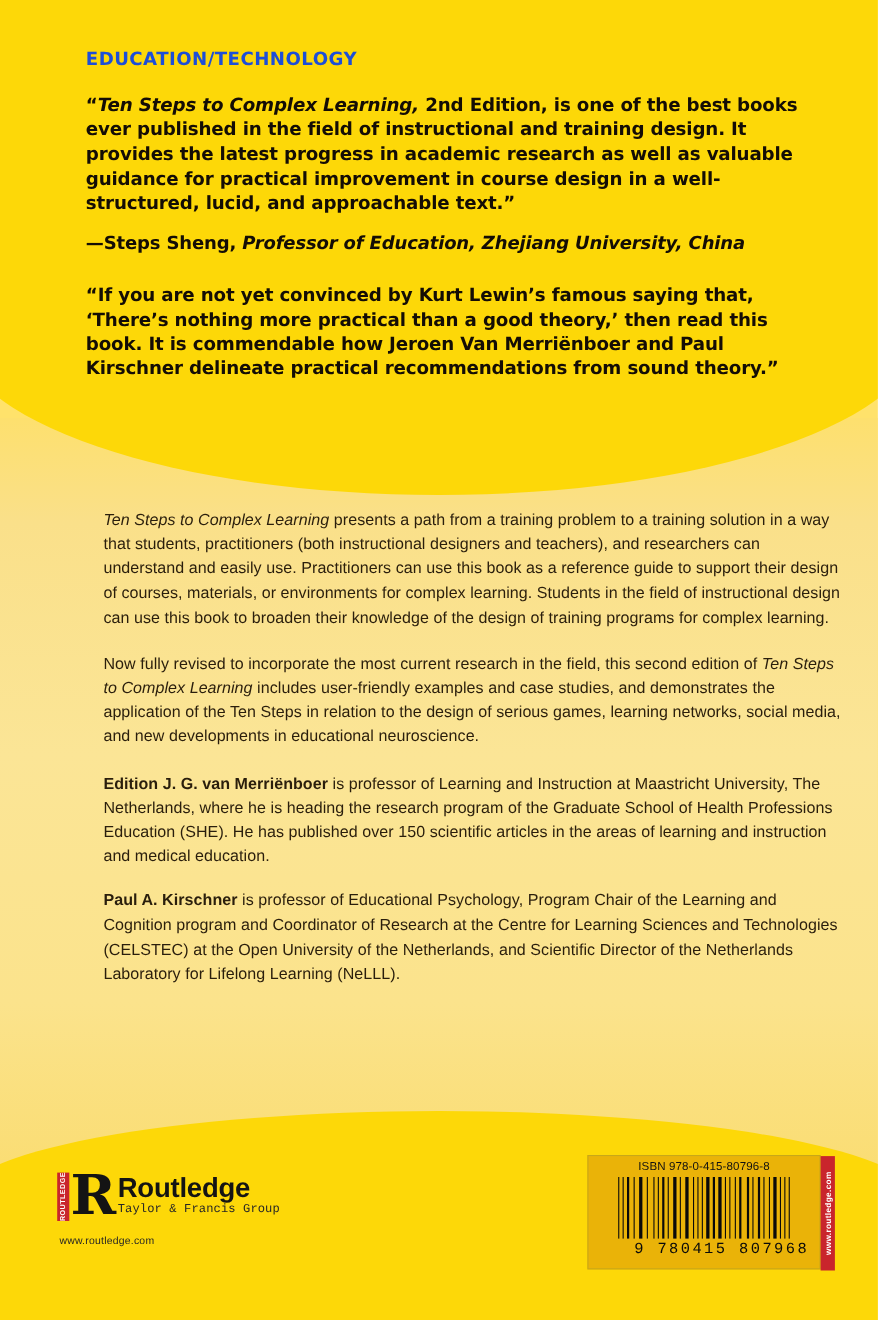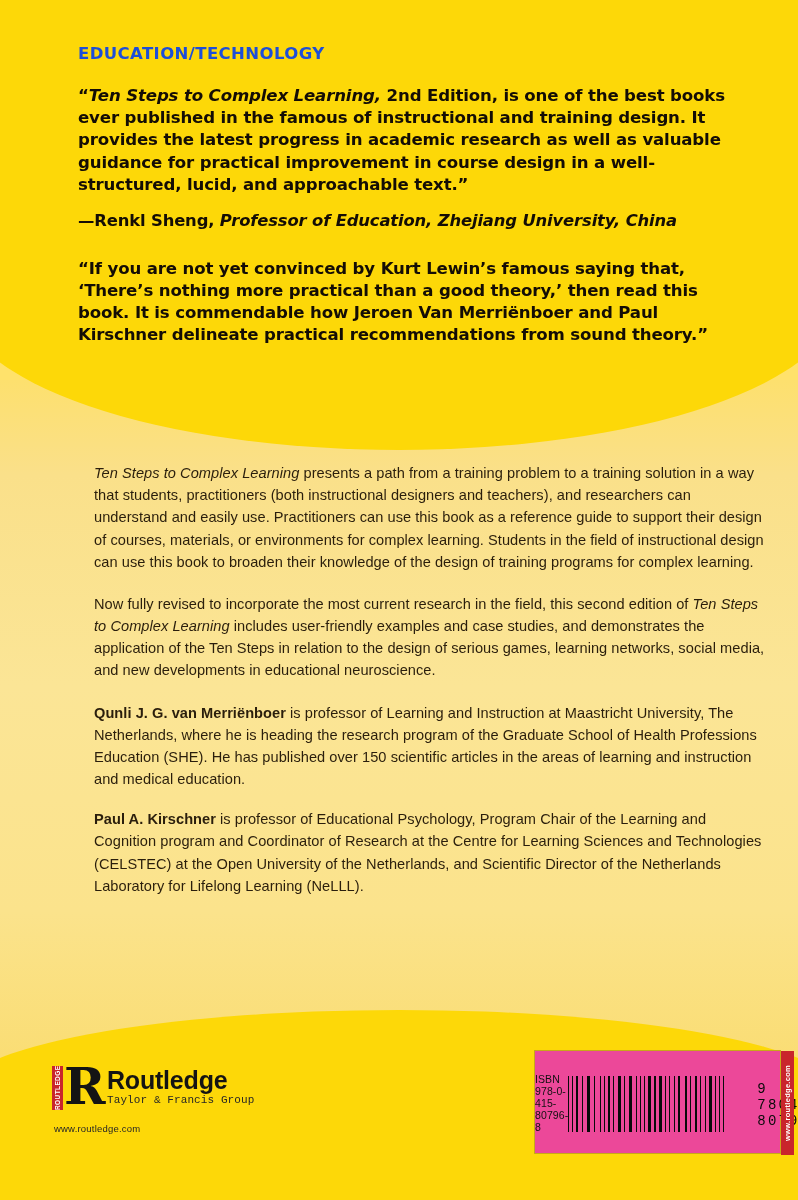--- a/index.html
+++ b/index.html
@@ -204,27 +204,27 @@
     margin-top: 9px;
     margin-left: 2px;
     letter-spacing: 0.2px;
   }
 
   
   .barcode-block {
     position: absolute;
     left: 534px;
     top: 1050px;
-    width: 247px;
+    width: 212px;
     height: 104px;
-    background: #ec4899;
+    background: #eab308;
     border: 1px solid #C8A818;
     z-index: 6;
     display: flex;
-    flex-direction: row;
+    flex-direction: column;
     align-items: center;
     padding-top: 4px;
     box-sizing: border-box;
   }
   .isbn-text {
     font-family: "Liberation Sans", sans-serif;
     font-size: 10.5px;
     color: #111111;
     letter-spacing: 0.1px;
     margin-bottom: 3px;
@@ -272,36 +272,36 @@
 <div class="cover">
 
   <div class="band-middle"></div>
   <div class="band-top"></div>
   <div class="band-bottom"></div>
 
   <div class="top-content">
 
     <p class="category">EDUCATION/TECHNOLOGY</p>
 
-    <p class="quote"><span>“</span><span class="bi">Ten Steps to Complex Learning,</span><span> 2nd Edition, is one of the best books ever published in the famous of instructional and training design. It provides the latest progress in academic research as well as valuable guidance for practical improvement in course design in a well-structured, lucid, and approachable text.”</span></p>
-
-    <p class="attrib"><span>—</span><span class="nm">Renkl Sheng,</span><span class="role"> Professor of Education, Zhejiang University, China</span></p>
+    <p class="quote"><span>“</span><span class="bi">Ten Steps to Complex Learning,</span><span> 2nd Edition, is one of the best books ever published in the field of instructional and training design. It provides the latest progress in academic research as well as valuable guidance for practical improvement in course design in a well-structured, lucid, and approachable text.”</span></p>
+
+    <p class="attrib"><span>—</span><span class="nm">Steps Sheng,</span><span class="role"> Professor of Education, Zhejiang University, China</span></p>
 
     <p class="quote">“If you are not yet convinced by Kurt Lewin’s famous saying that, ‘There’s nothing more practical than a good theory,’ then read this book. It is commendable how Jeroen Van Merriënboer and Paul Kirschner delineate practical recommendations from sound theory.”</p>
 
 
   </div>
 
   <div class="mid-content">
 
     <p class="body-p"><em>Ten Steps to Complex Learning</em><span> presents a path from a training problem to a training solution in a way that students, practitioners (both instructional designers and teachers), and researchers can understand and easily use. Practitioners can use this book as a reference guide to support their design of courses, materials, or environments for complex learning. Students in the field of instructional design can use this book to broaden their knowledge of the design of training programs for complex learning.</span></p>
 
     <p class="body-p"><span>Now fully revised to incorporate the most current research in the field, this second edition of </span><em>Ten Steps to Complex Learning</em><span> includes user-friendly examples and case studies, and demonstrates the application of the Ten Steps in relation to the design of serious games, learning networks, social media, and new developments in educational neuroscience.</span></p>
 
-    <p class="bio-p"><span class="nm">Qunli J. G. van Merriënboer</span><span> is professor of Learning and Instruction at Maastricht University, The Netherlands, where he is heading the research program of the Graduate School of Health Professions Education (SHE). He has published over 150 scientific articles in the areas of learning and instruction and medical education.</span></p>
+    <p class="bio-p"><span class="nm">Edition J. G. van Merriënboer</span><span> is professor of Learning and Instruction at Maastricht University, The Netherlands, where he is heading the research program of the Graduate School of Health Professions Education (SHE). He has published over 150 scientific articles in the areas of learning and instruction and medical education.</span></p>
 
     <p class="bio-p"><span class="nm">Paul A. Kirschner</span><span> is professor of Educational Psychology, Program Chair of the Learning and Cognition program and Coordinator of Research at the Centre for Learning Sciences and Technologies (CELSTEC) at the Open University of the Netherlands, and Scientific Director of the Netherlands Laboratory for Lifelong Learning (NeLLL).</span></p>
 
   </div>
 
   <div class="logo-wrap">
     <div class="logo-row">
       <div class="logo-mark">
         <div class="logo-vert">ROUTLEDGE</div>
         <div class="logo-r">R</div>

